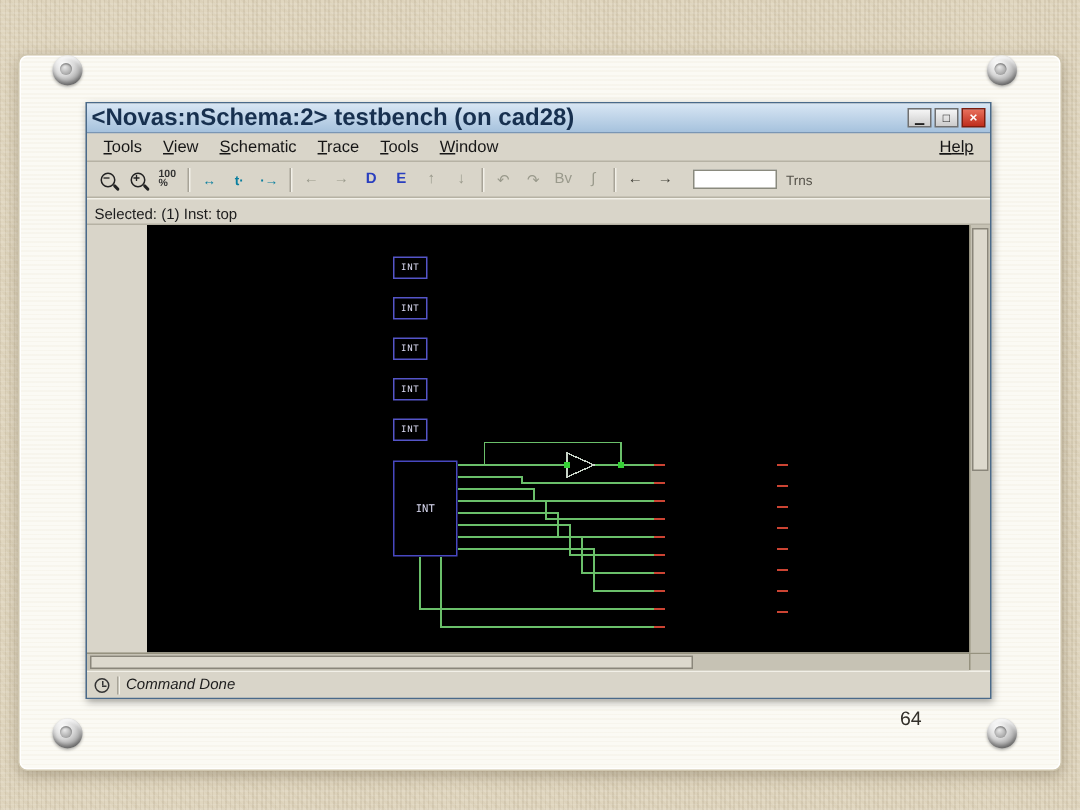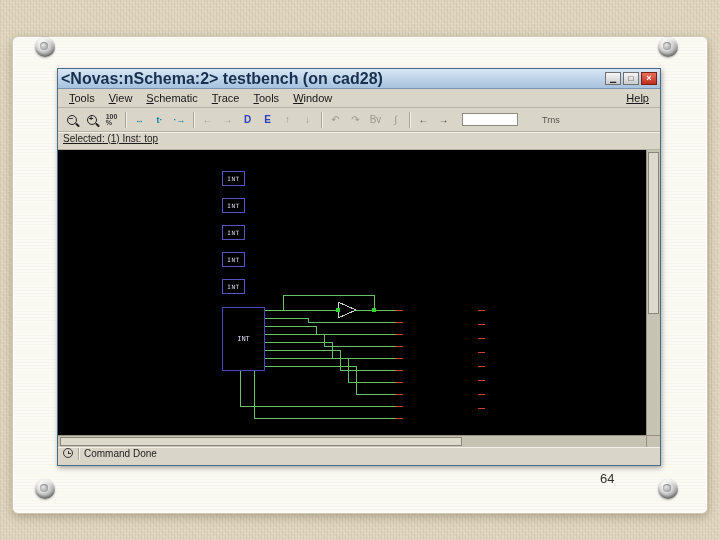--- a/index.html
+++ b/index.html
@@ -64,40 +64,40 @@
   .tb.teal { color:#0a7f9f; font-weight:bold; font-size:9px; }
   .tb.blue { color:#2a3fbf; font-weight:bold; }
   .tb.dis  { color:#9a9a8c; }
   .tb.dark { color:#44423a; }
   .tb-sep { width:1px; height:16px; background:#a8a498; box-shadow:1px 0 0 #f2f0e8; margin:0 3px; }
   .mag { position:relative; width:10px; height:10px; border:1.5px solid #222; border-radius:50%; box-sizing:border-box; }
   .mag::after { content:""; position:absolute; width:5px; height:2px; background:#222; right:-4px; bottom:-2px; transform:rotate(45deg); border-radius:1px; }
   .mag .sign { position:absolute; left:0; top:-2px; width:7px; text-align:center; font-size:8px; font-weight:bold; color:#222; line-height:10px; }
   .zoom100 { display:flex; flex-direction:column; align-items:flex-start; line-height:6px; font-size:7px; font-weight:bold; color:#333; }
   .find-input { width:56px; height:13px; box-sizing:border-box; border:1px solid #8a8a7e; background:#fff; font-size:10px; padding:0 2px; margin-left:8px; }
-  .find-label { font-size:9px; color:#55524a; margin-left:23px; }
+  .find-label { font-size:9px; color:#55524a; margin-left:5px; }
 
   .selected-row {
-    height:16px; flex:0 0 16px; display:flex; align-items:flex-start; padding:0 5px;
+    height:16px; flex:0 0 16px; display:flex; align-items:flex-end; padding:0 5px;
     background:#d9d5c9; border-top:1px solid #f2f0e8; border-bottom:1px solid #b6b2a4;
-    font-size:10px; color:#1d1d1d;text-decoration:underline;
-  }
-
-  .canvas-row { flex:1; display:flex; min-height:0; }
+    font-size:10px; color:#1d1d1d;
+  }
+
+  .canvas-row { flex:1; display:flex; min-height:0;margin-left:40px; }
   .canvas-area { position:relative; flex:1; background:#000; overflow:hidden; }
   .vscroll { flex:0 0 13px; background:#c6c2b4; border-left:1px solid #96927f; position:relative; }
   .vthumb { position:absolute; left:1px; right:1px; top:2px; height:56%; background:#ddd9cd; border:1px solid #8a867a; }
   .hscroll-row { height:12px; flex:0 0 12px; display:flex; }
   .hscroll { flex:1; background:#c6c2b4; border-top:1px solid #96927f; position:relative; }
   .hthumb { position:absolute; top:1px; bottom:1px; left:2px; width:68%; background:#ddd9cd; border:1px solid #8a867a; }
   .scroll-corner { flex:0 0 13px; background:#c6c2b4; border-top:1px solid #96927f; border-left:1px solid #96927f; }
 
   .statusbar {
-    height:17px; flex:0 0 17px; display:flex; gap:5px; padding:0 5px;
-    background:#d9d5c9; border-top:1px solid #f2f0e8; font-size:10px; color:#1d1d1d;
+    height:17px; flex:0 0 17px; display:flex; align-items:center; gap:5px; padding:0 5px;
+    background:#d9d5c9; border-top:1px solid #f2f0e8; font-size:10px; color:#1d1d1d;font-style:italic;
   }
   .clock-icon { position:relative; width:10px; height:10px; border:1px solid #333; border-radius:50%; box-sizing:border-box; }
   .clock-icon::before { content:""; position:absolute; left:3.5px; top:1.5px; width:1px; height:3px; background:#333; }
   .clock-icon::after  { content:""; position:absolute; left:4px; top:4px; width:3px; height:1px; background:#333; }
   .sb-sep { width:1px; height:12px; background:#a8a498; box-shadow:1px 0 0 #f2f0e8; }
 
   
   .wires { position:absolute; left:0; top:0; }
   .inst-s {
     position:absolute; left:164px; width:23px; height:15px; box-sizing:border-box;

